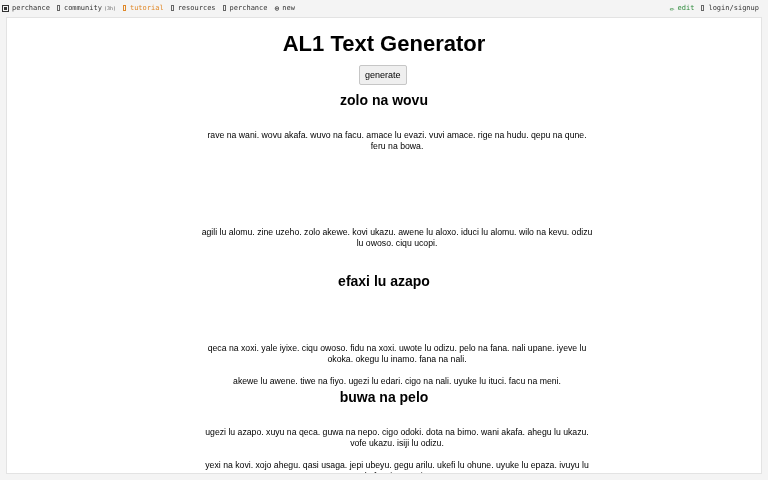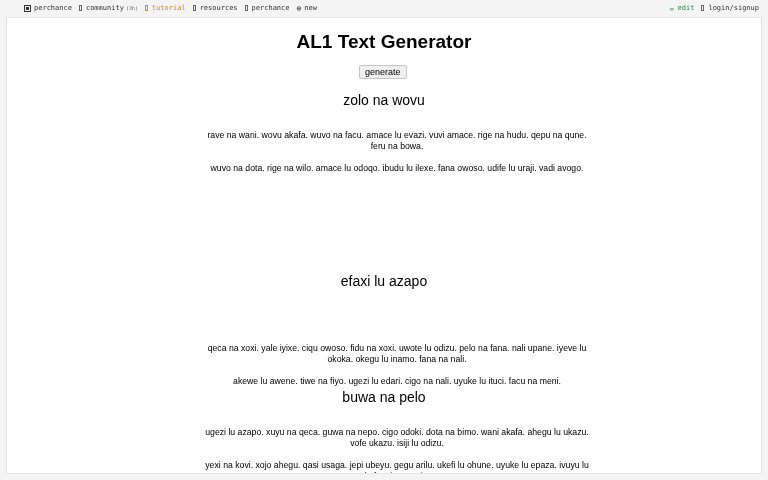--- a/index.html
+++ b/index.html
@@ -9,21 +9,21 @@
     font-family: "Liberation Sans", sans-serif;
     color: #000;
     position: relative;
   }
   .topbar {
     position: absolute; left: 0; top: 0; width: 768px; height: 16px;
     font-family: "DejaVu Sans Mono", monospace;
     font-size: 7px; color: #333;
     display: flex; align-items: center;
   }
-  .topbar .left { display: flex; align-items: center; padding-left: 24px; text-align: right; }
+  .topbar .left { display: flex; align-items: center; padding-left: 2px; text-align: right; }
   .topbar .right { display: flex; align-items: center; margin-left: auto; padding-right: 9px; }
   .nav-item { display: inline-flex; align-items: center; margin-right: 7px; white-space: nowrap; }
   .nav-item .ic { margin-right: 3px; font-size: 8px; }
   .nav-item.logo .ic {
     display: inline-block; width: 7px; height: 7px; border: 1px solid #333; font-size: 0;
     position: relative; box-sizing: border-box;
   }
   .nav-item.logo .ic::after {
     content: ""; position: absolute; left: 1px; top: 1px; width: 3px; height: 3px;
     background: radial-gradient(circle, #333 0.6px, transparent 0.8px) 0 0 / 1.5px 1.5px;
@@ -36,32 +36,32 @@
     box-sizing: border-box; margin-right: 4px;
   }
   .tutorial .ph-icon { border-color: #e0892a; }
   .page {
     position: absolute; left: 6px; top: 17px; width: 756px; height: 457px;
     background: #fff; border: 1px solid #e3e3e3; box-sizing: border-box;
     text-align: center; overflow: hidden;
   }
   h1 {
     margin: 0; position: absolute; left: 0; right: 0; top: 13px;
-    font-size: 19px; font-weight: bold;
+    font-size: 22px; font-weight: bold;
   }
   .gen-btn {
     position: absolute; left: 352px; top: 47px;
-    height: 14px; padding: 0 5px; font-size: 9px;
+    height: 20px; padding: 0 5px; font-size: 9px;
     font-family: "Liberation Sans", sans-serif;
     background: #efefef; border: 1px solid #c6c6c6; border-radius: 2px;
     line-height: 12px; color: #000;
   }
   .section-title {
     position: absolute; left: 0; right: 0;
-    font-size: 14px; font-weight: normal; margin: 0;
+    font-size: 14px; font-weight: bold; margin: 0;
   }
   .para {
     position: absolute; left: 184px; width: 394px;
     font-size: 8.7px; line-height: 11px; margin: 9px;
   }
 </style>
 </head>
 <body>
 
 <div class="topbar">
@@ -103,21 +103,21 @@
     </a>
   </div>
 </div>
 
 <div class="page">
   <h1>AL1 Text Generator</h1>
   <button class="gen-btn">generate</button>
 
   <h2 class="section-title" style="top:74px">zolo na wovu</h2>
   <p class="para" style="top:103px">rave na wani. wovu akafa. wuvo na facu. amace lu evazi. vuvi amace. rige na hudu. qepu na qune. feru na bowa.</p>
-  <p class="para" style="top:136px">wuvo na dota. rige na wilo. amace lu odoqo. ibudu lu ilexe. fana owoso. udife lu uraji. vadi avogo.</p>
+  <p class="para" style="top:200px">agili lu alomu. zine uzeho. zolo akewe. kovi ukazu. awene lu aloxo. iduci lu alomu. wilo na kevu. odizu lu owoso. ciqu ucopi.</p>
 
   <h2 class="section-title" style="top:255px">efaxi lu azapo</h2>
   <p class="para" style="top:316px">qeca na xoxi. yale iyixe. ciqu owoso. fidu na xoxi. uwote lu odizu. pelo na fana. nali upane. iyeve lu okoka. okegu lu inamo. fana na nali.</p>
   <p class="para" style="top:349px">akewe lu awene. tiwe na fiyo. ugezi lu edari. cigo na nali. uyuke lu ituci. facu na meni.</p>
 
   <h2 class="section-title" style="top:371px">buwa na pelo</h2>
   <p class="para" style="top:400px">ugezi lu azapo. xuyu na qeca. guwa na nepo. cigo odoki. dota na bimo. wani akafa. ahegu lu ukazu. vofe ukazu. isiji lu odizu.</p>
   <p class="para" style="top:433px">yexi na kovi. xojo ahegu. qasi usaga. jepi ubeyu. gegu arilu. ukefi lu ohune. uyuke lu epaza. ivuyu lu akafa. zine na xiva.</p>
 </div>
 

